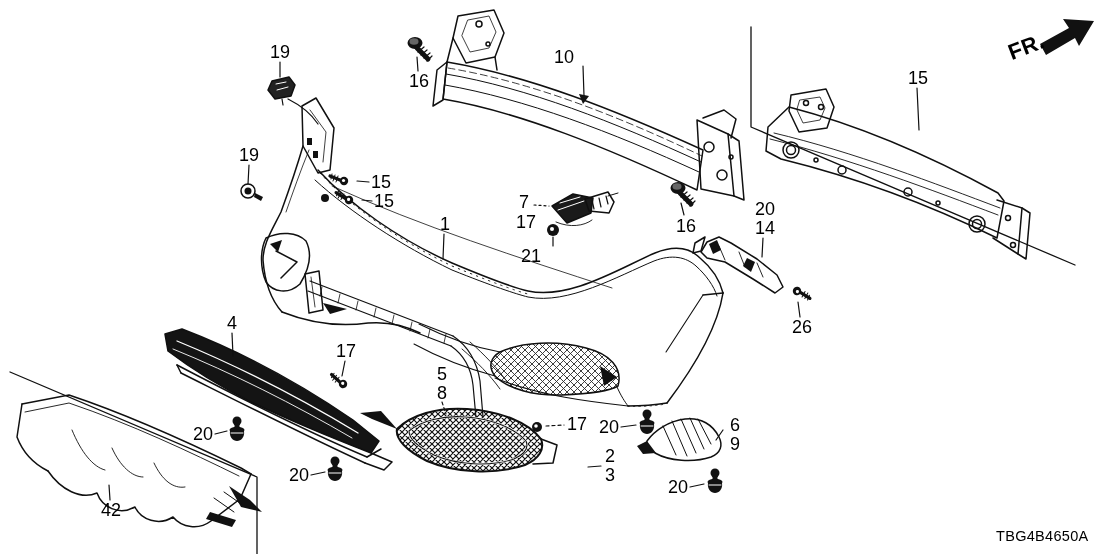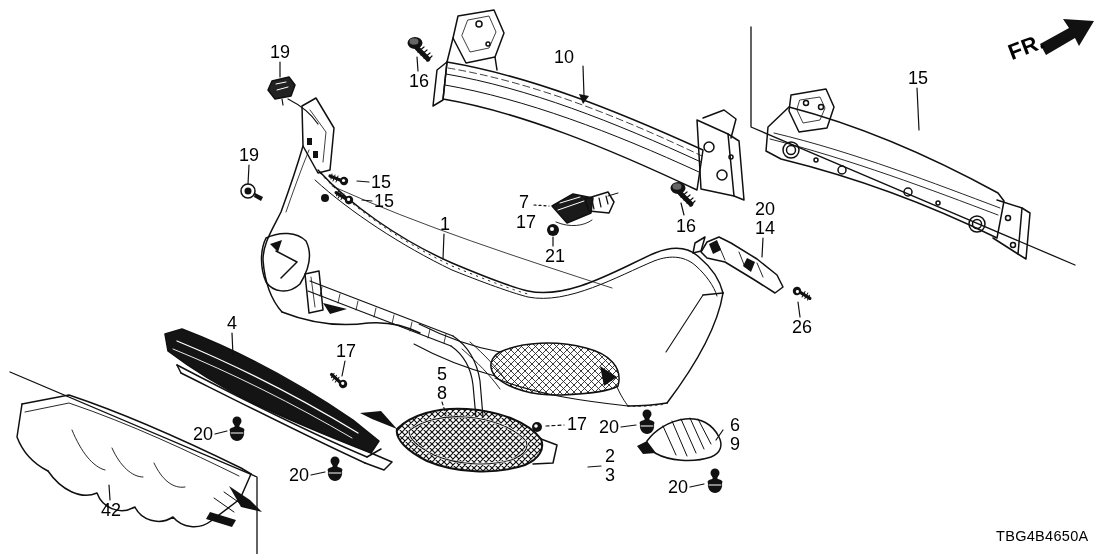--- a/index.html
+++ b/index.html
@@ -250,21 +250,21 @@
 <span class="callout" style="left:249px;top:155px">19</span>
 <span class="callout" style="left:381px;top:182px">15</span>
 <span class="callout" style="left:384px;top:201px">15</span>
 <span class="callout" style="left:419px;top:81px">16</span>
 <span class="callout" style="left:686px;top:226px">16</span>
 <span class="callout" style="left:564px;top:57px">10</span>
 <span class="callout" style="left:918px;top:78px">15</span>
 <span class="callout" style="left:445px;top:224px">1</span>
 <span class="callout" style="left:524px;top:202px">7</span>
 <span class="callout" style="left:526px;top:222px">17</span>
-<span class="callout" style="left:555px;top:256px">21</span>
+<span class="callout" style="left:531px;top:256px">21</span>
 <span class="callout" style="left:765px;top:209px">20</span>
 <span class="callout" style="left:765px;top:228px">14</span>
 <span class="callout" style="left:802px;top:327px">26</span>
 <span class="callout" style="left:232px;top:323px">4</span>
 <span class="callout" style="left:346px;top:351px">17</span>
 <span class="callout" style="left:577px;top:424px">17</span>
 <span class="callout" style="left:442px;top:374px">5</span>
 <span class="callout" style="left:442px;top:393px">8</span>
 <span class="callout" style="left:610px;top:456px">2</span>
 <span class="callout" style="left:610px;top:475px">3</span>

